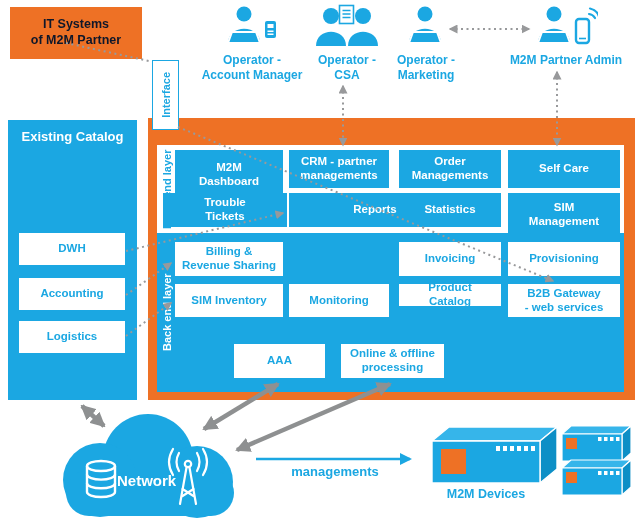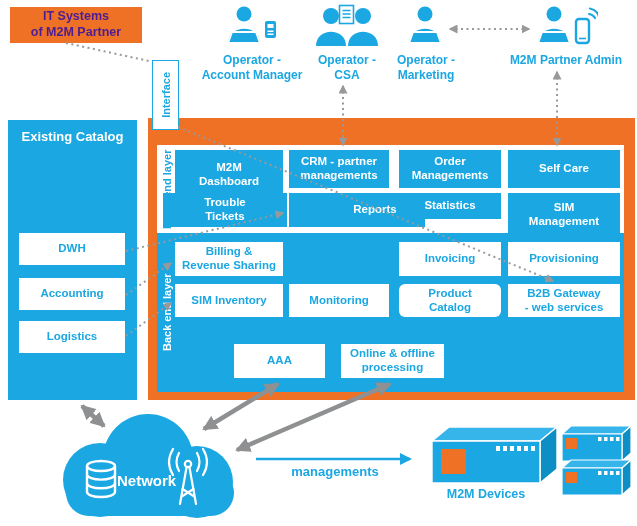--- a/index.html
+++ b/index.html
@@ -9,21 +9,21 @@
     font-family:"Liberation Sans","DejaVu Sans",sans-serif;
   }
   .abs { position:absolute; }
   .pre { white-space:pre-line; }
   .center { display:flex; align-items:center; justify-content:center; text-align:center; }
 
   
   .bb { background:#1BA7E2; color:#ffffff; font-weight:700; font-size:11.5px; line-height:1.18; }
   .wb { background:#ffffff; color:#1BA7E2; font-weight:700; font-size:11.5px; line-height:1.18; }
 
-  #it-box { left:10px; top:7px; width:132px; height:36px; background:#EE7125; color:#4c1d95;
+  #it-box { left:10px; top:7px; width:132px; height:52px; background:#EE7125; color:#0f172a;
             font-weight:700; font-size:12.5px; line-height:1.25; z-index:20; }
 
   #interface-box { left:152px; top:60px; width:25px; height:68px; background:#fff;
                    border:1px solid #1BA7E2; color:#1BA7E2; font-weight:700; font-size:11px;
                    z-index:30; }
   .vtext { writing-mode:vertical-rl; transform:rotate(180deg); }
 
   .actor-label { color:#1BA7E2; font-weight:700; font-size:12px; line-height:1.25;
                  text-align:center; z-index:20; }
 
@@ -186,31 +186,31 @@
     <div class="abs center pre bb" style="left:27px; top:32px; width:108px; height:50px;">M2M
 Dashboard</div>
     <div class="abs center pre bb" style="left:141px; top:32px; width:100px; height:38px;">CRM - partner
 managements</div>
     <div class="abs center pre bb" style="left:251px; top:32px; width:102px; height:38px;">Order
 Managements</div>
     <div class="abs center pre bb" style="left:360px; top:32px; width:112px; height:38px;">Self Care</div>
     <div class="abs center pre bb" style="left:15px; top:75px; width:124px; height:34px;">Trouble
 Tickets</div>
     <div class="abs center pre bb" style="left:141px; top:75px; width:100px; height:34px;padding-left:36px;">Reports</div>
-    <div class="abs center pre bb" style="left:251px; top:75px; width:102px; height:26px;">Statistics</div>
+    <div class="abs center pre bb" style="left:251px; top:75px; width:102px; height:34px;">Statistics</div>
     <div class="abs center pre bb" style="left:360px; top:75px; width:112px; height:44px;">SIM
 Management</div>
 
     <div class="abs center pre wb" style="left:27px; top:124px; width:108px; height:34px;">Billing &amp;
 Revenue Sharing</div>
     <div class="abs center pre wb" style="left:251px; top:124px; width:102px; height:34px;">Invoicing</div>
     <div class="abs center pre wb" style="left:360px; top:124px; width:112px; height:34px;">Provisioning</div>
     <div class="abs center pre wb" style="left:27px; top:166px; width:108px; height:33px;">SIM Inventory</div>
     <div class="abs center pre wb" style="left:141px; top:166px; width:100px; height:33px;">Monitoring</div>
-    <div class="abs center pre wb" style="left:251px; top:166px; width:102px; height:33px;border-radius:6px;">Product
+    <div class="abs center pre wb" style="left:251px; top:166px; width:102px; height:22px;">Product
 Catalog</div>
     <div class="abs center pre wb" style="left:360px; top:166px; width:112px; height:33px;">B2B Gateway
 - web services</div>
 
     <div class="abs center pre wb" style="left:86px; top:226px; width:91px; height:34px;">AAA</div>
     <div class="abs center pre wb" style="left:193px; top:226px; width:103px; height:34px;">Online &amp; offline
 processing</div>
   </div>
 
   <div class="abs center" id="interface-box">

